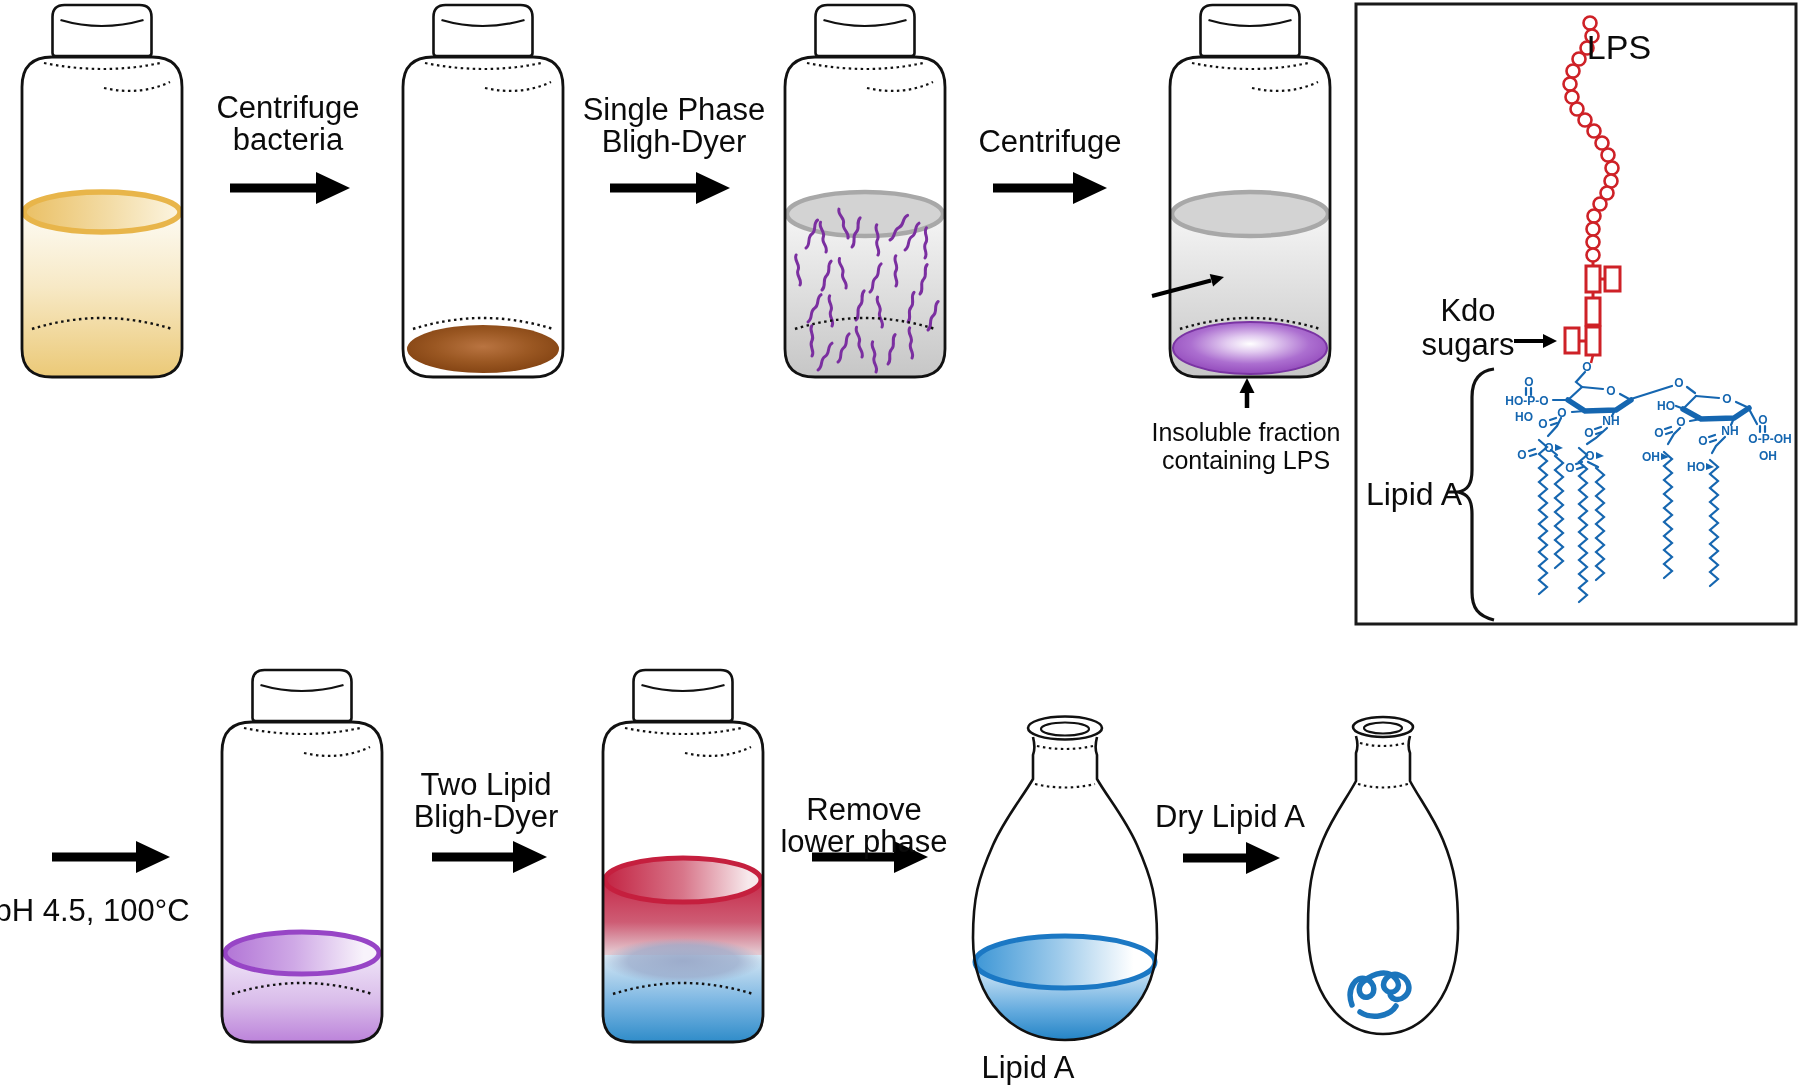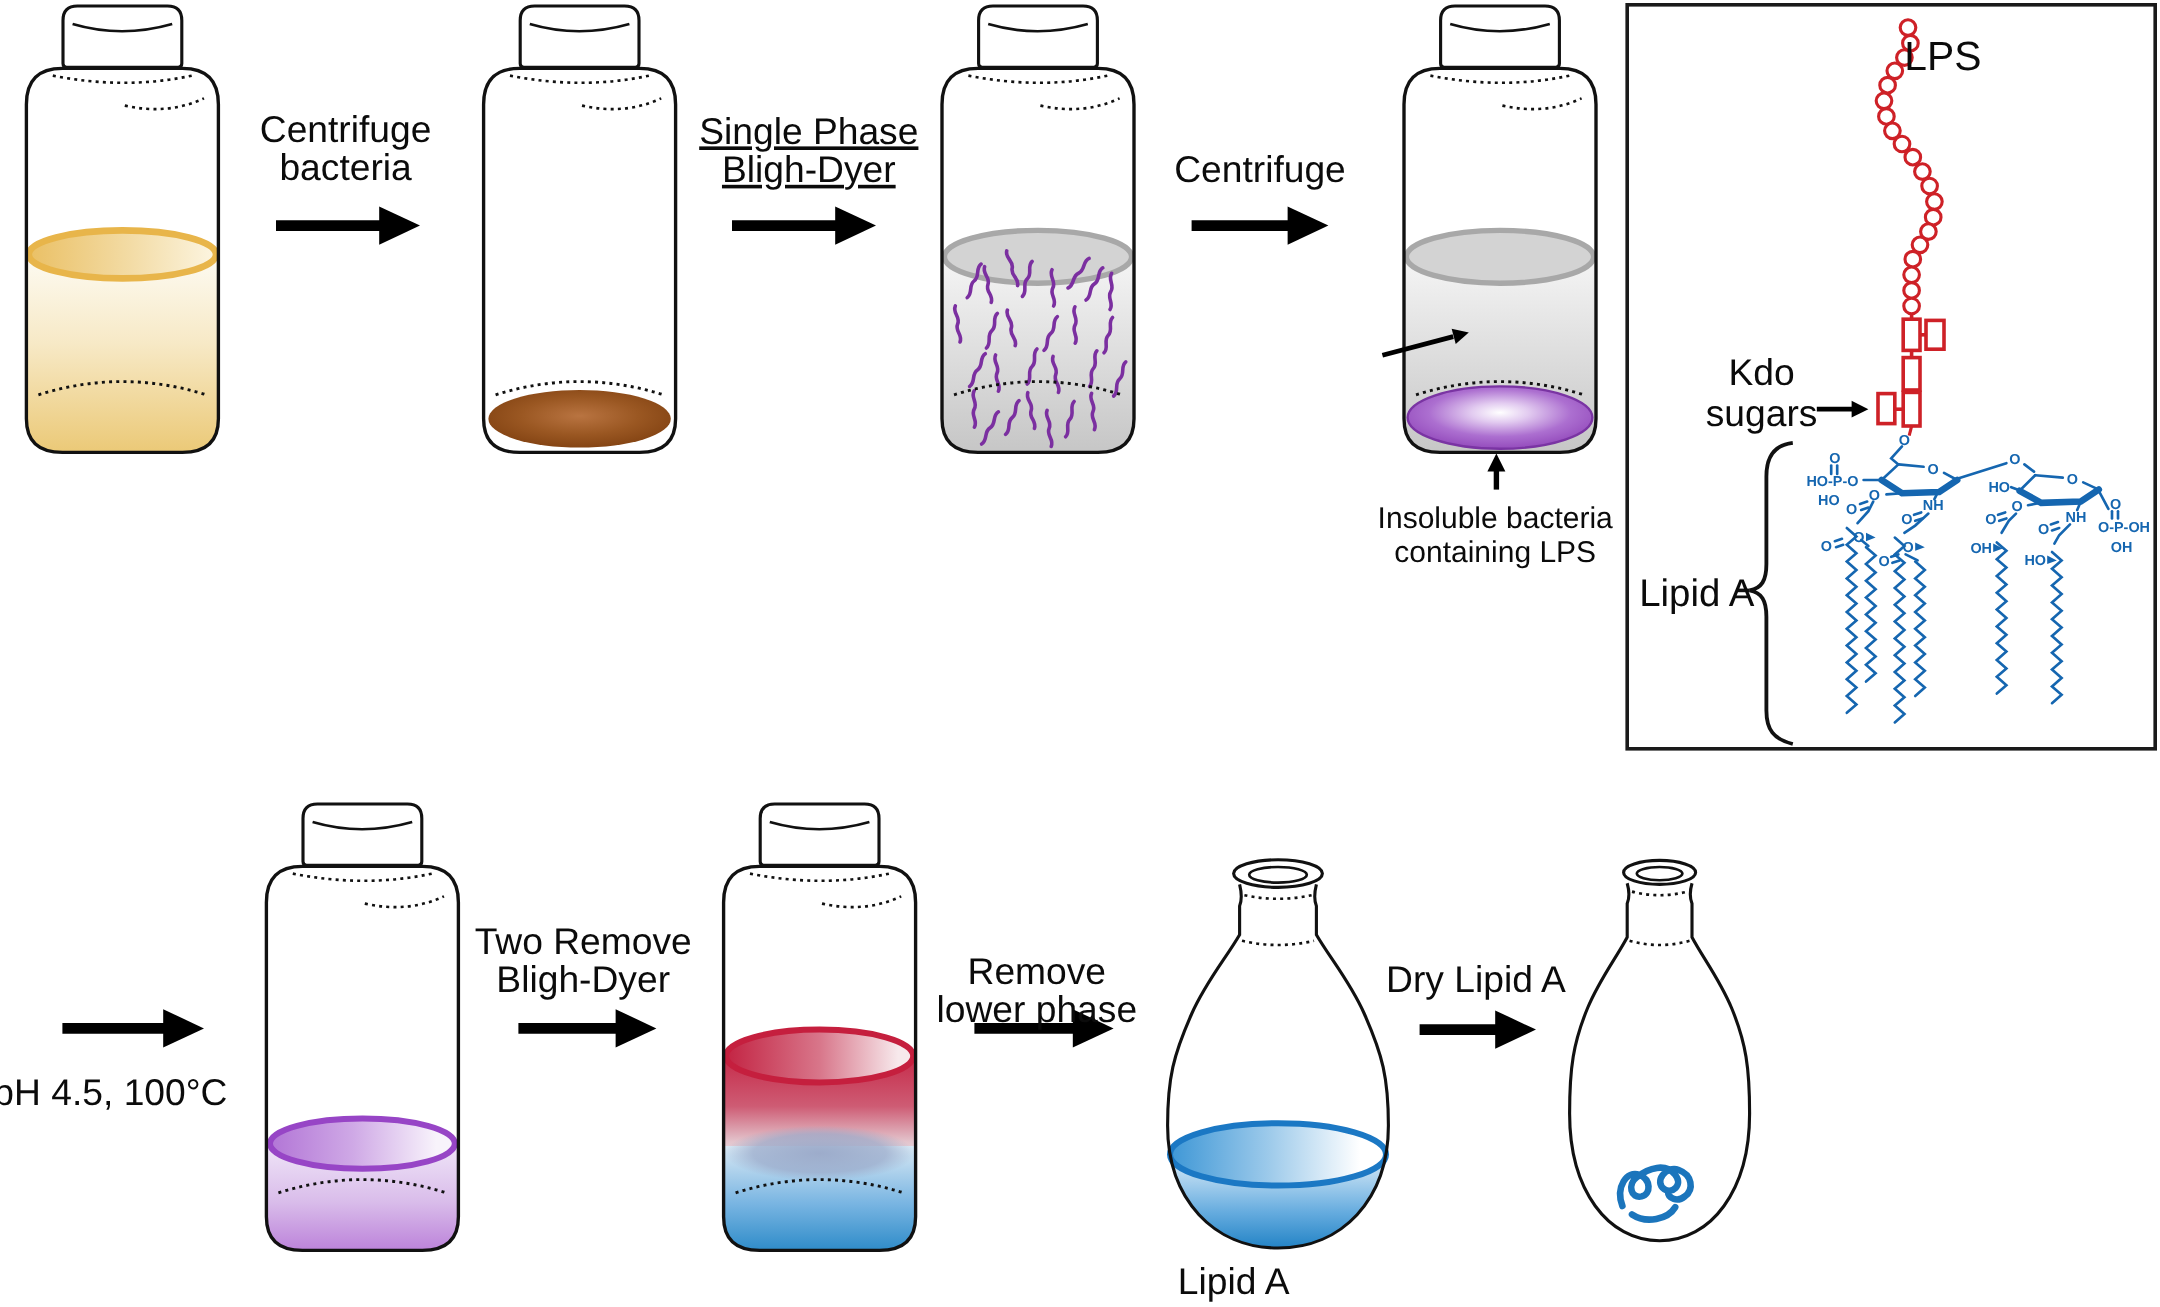--- a/index.html
+++ b/index.html
@@ -423,32 +423,32 @@
     <g stroke="#111" stroke-width="2.2" fill="none" stroke-dasharray="2.5,3.5">
       <path d="M1360,743 Q1383,749 1406,743"></path>
       <path d="M1358,784 Q1383,791 1408,784"></path>
     </g>
     <path d="M1352,1005 c-6,-16 4,-30 14,-26 c10,4 10,16 2,18 c-9,2 -12,-10 -4,-16 c10,-8 24,-12 32,-2 c7,9 -3,16 -9,12 c-9,-6 1,-20 12,-16 c11,4 13,16 5,22 c-6,5 -14,2 -14,-4 M1360,1012 c12,8 30,4 36,-6" fill="none" stroke="#1B75BC" stroke-width="5.5" stroke-linecap="round"></path>
   </g>
 </svg>
 
 <div class="lbl f31" style="left:288px;top:92px;">Centrifuge
 bacteria</div>
-<div class="lbl f31" style="left:674px;top:94px;text-decoration:underline;">Single Phase
+<div class="lbl f31" style="left:674px;top:94px;">Single Phase
 Bligh-Dyer</div>
 <div class="lbl f31" style="left:1050px;top:126px;">Centrifuge</div>
-<div class="lbl f25" style="left:1246px;top:418px;">Insoluble bacteria
+<div class="lbl f25" style="left:1246px;top:418px;">Insoluble fraction
 containing LPS</div>
 
 <div class="lbl f34" style="left:1619px;top:30px;">LPS</div>
 <div class="lbl f31" style="left:1468px;top:294px;line-height:1.1;">Kdo
 sugars</div>
 <div class="lbl f32" style="left:1414px;top:478px;">Lipid A</div>
 
 <div class="lbl f31" style="left:92px;top:895px;">pH 4.5, 100°C</div>
-<div class="lbl f31" style="left:486px;top:769px;">Two Remove
+<div class="lbl f31" style="left:486px;top:769px;">Two Lipid
 Bligh-Dyer</div>
 <div class="lbl f31" style="left:864px;top:771px;margin-top:23px;">Remove
 lower phase</div>
 <div class="lbl f31" style="left:1230px;top:801px;">Dry Lipid A</div>
 <div class="lbl f31" style="left:1028px;top:1052px;">Lipid A</div>
 
 </div>
 
 </body></html>

